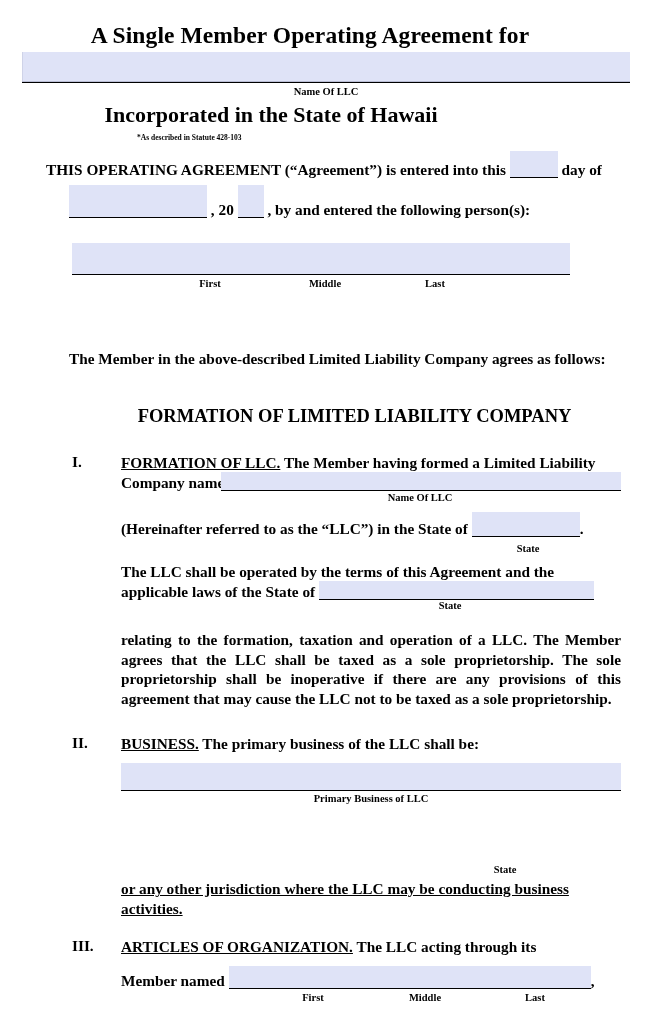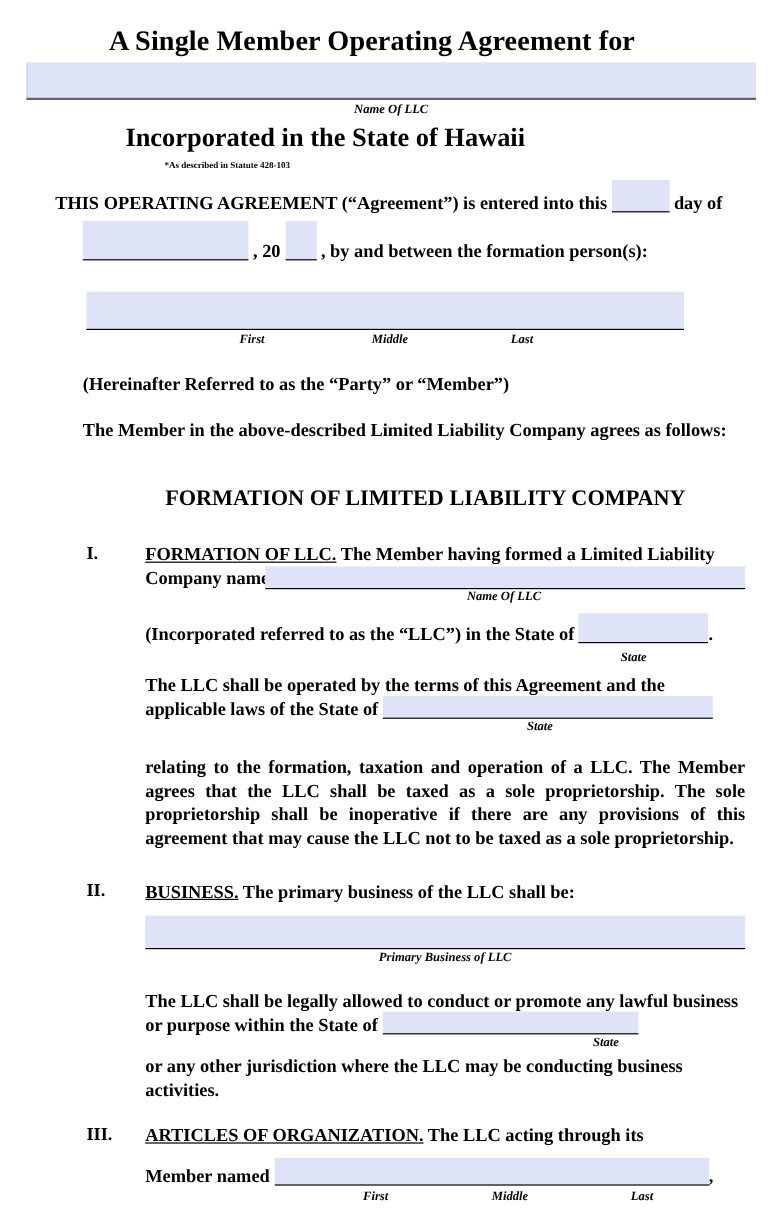--- a/index.html
+++ b/index.html
@@ -51,21 +51,20 @@
     display: block;
   }
   
   .field.shaded {
     box-shadow: inset 0 -1px 0 #b9bdd4, inset 1px 0 0 #cfd3e8;
   }
 
   .caption {
     font-size: 10.5px;
     font-weight: bold;
-    font-style: italic;
     text-align: center;
     white-space: nowrap;
     font-family: "Liberation Serif", "DejaVu Serif", serif;
   }
 
   .body-text {
     font-size: 15.3px;
     font-weight: bold;
     line-height: 19.5px;
   }
@@ -135,47 +134,46 @@
   <div class="abs body-text" style="left:69px; top:200px; width:560px; white-space:nowrap;">
     <span class="inline-field" style="width:138px;">
       <span class="field" style="width:138px; height:32px; bottom:1px;"></span>
       <span class="rule" style="width:138px;"></span>
     </span>
     <span>, 20</span>
     <span class="inline-field" style="width:26px;">
       <span class="field" style="width:26px; height:32px; bottom:1px;"></span>
       <span class="rule" style="width:26px;"></span>
     </span>
-    <span>, by and between the formation person(s):</span>
+    <span>, by and entered the following person(s):</span>
   </div>
 
   <div class="abs field" style="left:72px; top:243px; width:498px; height:31px;"></div>
   <div class="abs" style="left:72px; top:274px; width:498px; height:0; border-bottom:1.6px solid #000;"></div>
   <div class="abs caption" style="left:175px; top:278px; width:70px;">First</div>
   <div class="abs caption" style="left:290px; top:278px; width:70px;">Middle</div>
   <div class="abs caption" style="left:400px; top:278px; width:70px;">Last</div>
 
-  <div class="abs body-text" style="left:69px; top:311px; width:560px; white-space:nowrap;">(Hereinafter Referred to as the “Party” or “Member”)</div>
 
   <div class="abs body-text" style="left:69px; top:349px; width:548px;">The Member in the above-described Limited Liability Company agrees as follows:</div>
 
   <div class="abs section-heading" style="left:0; top:406px; width:653px;">FORMATION OF LIMITED LIABILITY COMPANY</div>
 
   <div class="abs numeral" style="left:72px; top:453px;">I.</div>
 
   <div class="abs body-text" style="left:121px; top:453px; width:500px;">
     <span class="sect-title">FORMATION OF LLC.</span><span> The Member having formed a Limited Liability Company named</span>
   </div>
 
   <div class="abs field" style="left:221px; top:472px; width:400px; height:18px;"></div>
   <div class="abs" style="left:221px; top:490px; width:400px; height:0; border-bottom:1.6px solid #000;"></div>
   <div class="abs caption" style="left:310px; top:492px; width:220px;">Name Of LLC</div>
 
   <div class="abs body-text" style="left:121px; top:519px; width:520px; white-space:nowrap;">
-    <span>(Incorporated referred to as the “LLC”) in the State of</span>
+    <span>(Hereinafter referred to as the “LLC”) in the State of</span>
     <span class="inline-field" style="width:108px;">
       <span class="field" style="width:108px; height:24px; bottom:1px;"></span>
       <span class="rule" style="width:108px;"></span>
     </span><span>.</span>
   </div>
   <div class="abs caption" style="left:478px; top:543px; width:100px;">State</div>
 
   <div class="abs body-text" style="left:121px; top:562px; width:500px;">
     <span>The LLC shall be operated by the terms of this Agreement and the applicable laws of the State of</span>
     <span class="inline-field" style="width:275px;">
@@ -190,30 +188,23 @@
   <div class="abs numeral" style="left:72px; top:734px;">II.</div>
 
   <div class="abs body-text" style="left:121px; top:734px; width:500px; white-space:nowrap;">
     <span class="sect-title">BUSINESS.</span><span> The primary business of the LLC shall be:</span>
   </div>
 
   <div class="abs field" style="left:121px; top:763px; width:500px; height:27px;"></div>
   <div class="abs" style="left:121px; top:790px; width:500px; height:0; border-bottom:1.6px solid #000;"></div>
   <div class="abs caption" style="left:121px; top:793px; width:500px;">Primary Business of LLC</div>
 
-  <div class="abs body-text" style="left:121px; top:825px; width:500px;">
-    <span>The LLC shall be legally allowed to conduct or promote any lawful business or purpose within the State of</span>
-    <span class="inline-field" style="width:213px;">
-      <span class="field" style="width:213px; height:18px; bottom:1px;"></span>
-      <span class="rule" style="width:213px;"></span>
-    </span>
-  </div>
   <div class="abs caption" style="left:455px; top:864px; width:100px;">State</div>
 
-  <div class="abs body-text" style="left:121px; top:879px; width:500px;">or any other jurisdiction where the LLC may be conducting business activities.</div>
+  <div class="abs body-text" style="left:121px; top:879px; width:500px;text-decoration:underline;">or any other jurisdiction where the LLC may be conducting business activities.</div>
 
   <div class="abs numeral" style="left:72px; top:937px;">III.</div>
 
   <div class="abs body-text" style="left:121px; top:937px; width:500px; white-space:nowrap;">
     <span class="sect-title">ARTICLES OF ORGANIZATION.</span><span> The LLC acting through its</span>
   </div>
 
   <div class="abs body-text" style="left:121px; top:971px; width:520px; white-space:nowrap;">
     <span>Member named</span>
     <span class="inline-field" style="width:362px;">

